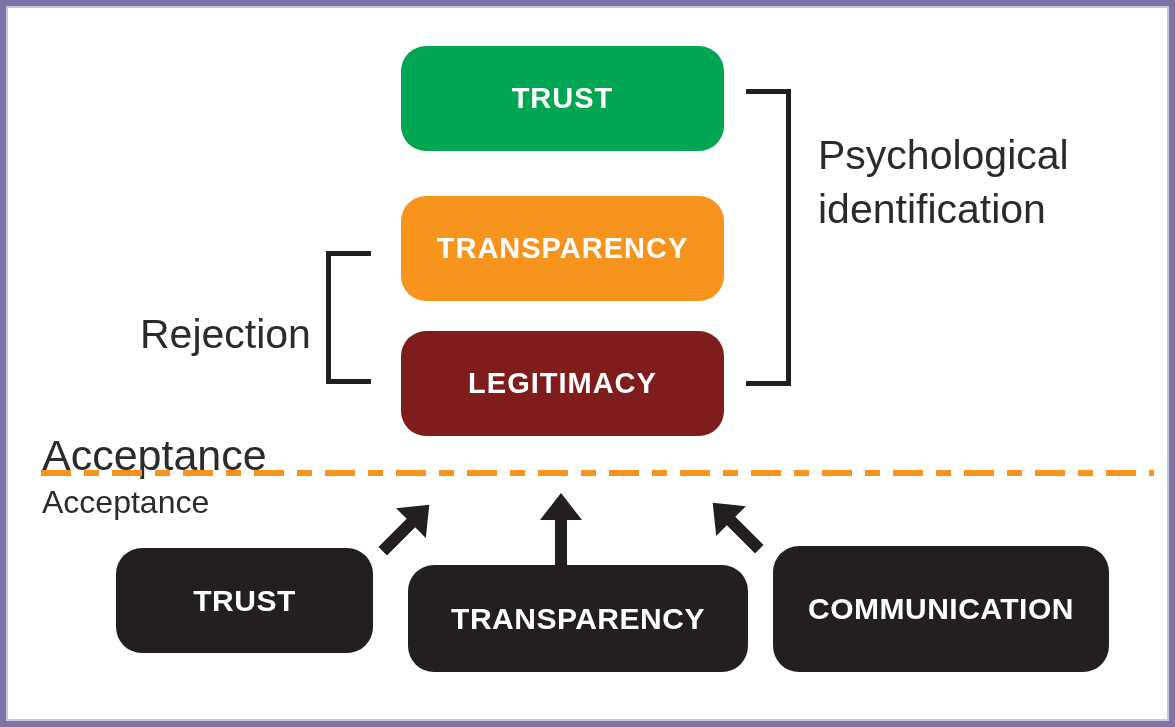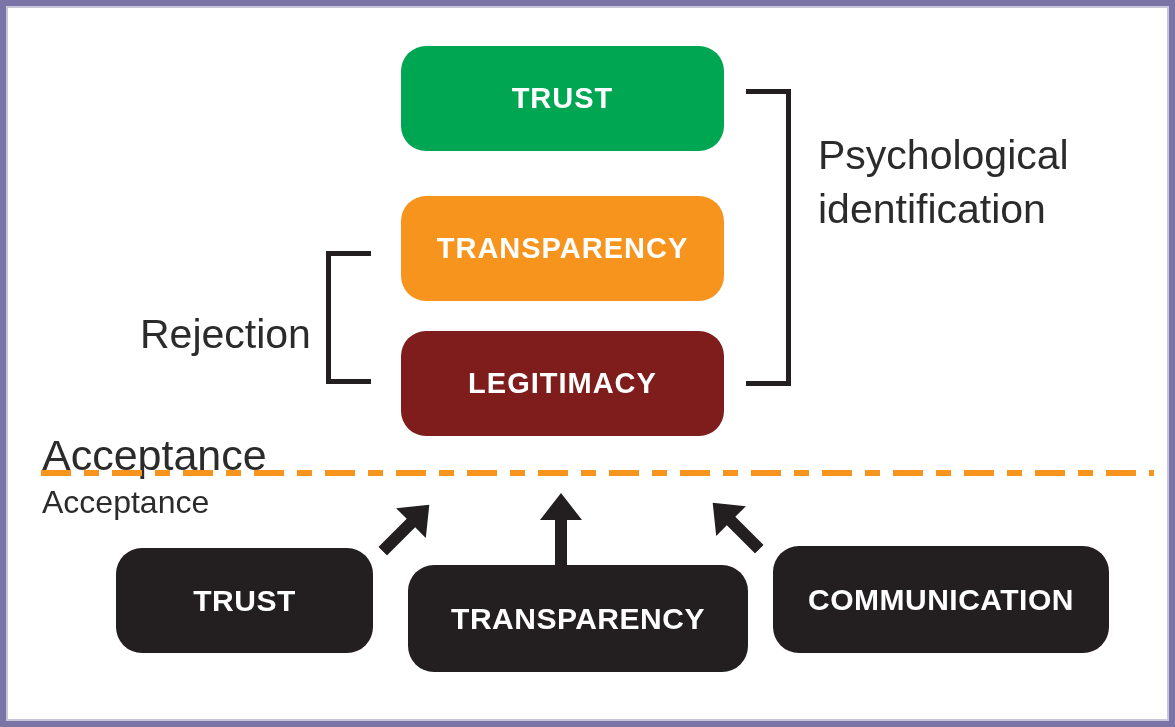--- a/index.html
+++ b/index.html
@@ -62,21 +62,21 @@
 
   .bottom-box{
     background:#231F20;
     border-radius:26px;
     font-size:30px;
     line-height:38px;
     letter-spacing:0.5px;
   }
   #box-trust-procedural{left:110px;top:542px;width:257px;height:105px;}
   #box-transparency{left:402px;top:559px;width:340px;height:107px;}
-  #box-communication{left:767px;top:540px;width:336px;height:107px;}
+  #box-communication{left:767px;top:540px;width:336px;height:126px;}
 
   .arrow{position:absolute;}
   #arrow-up{left:533px;top:487px;}
   #arrow-up-right{left:378px;top:489px;transform:rotate(45deg);}
   #arrow-up-left{left:708px;top:487px;transform:rotate(-45deg);}
   .arrow svg{display:block;}
 </style>
 </head>
 <body>
 

